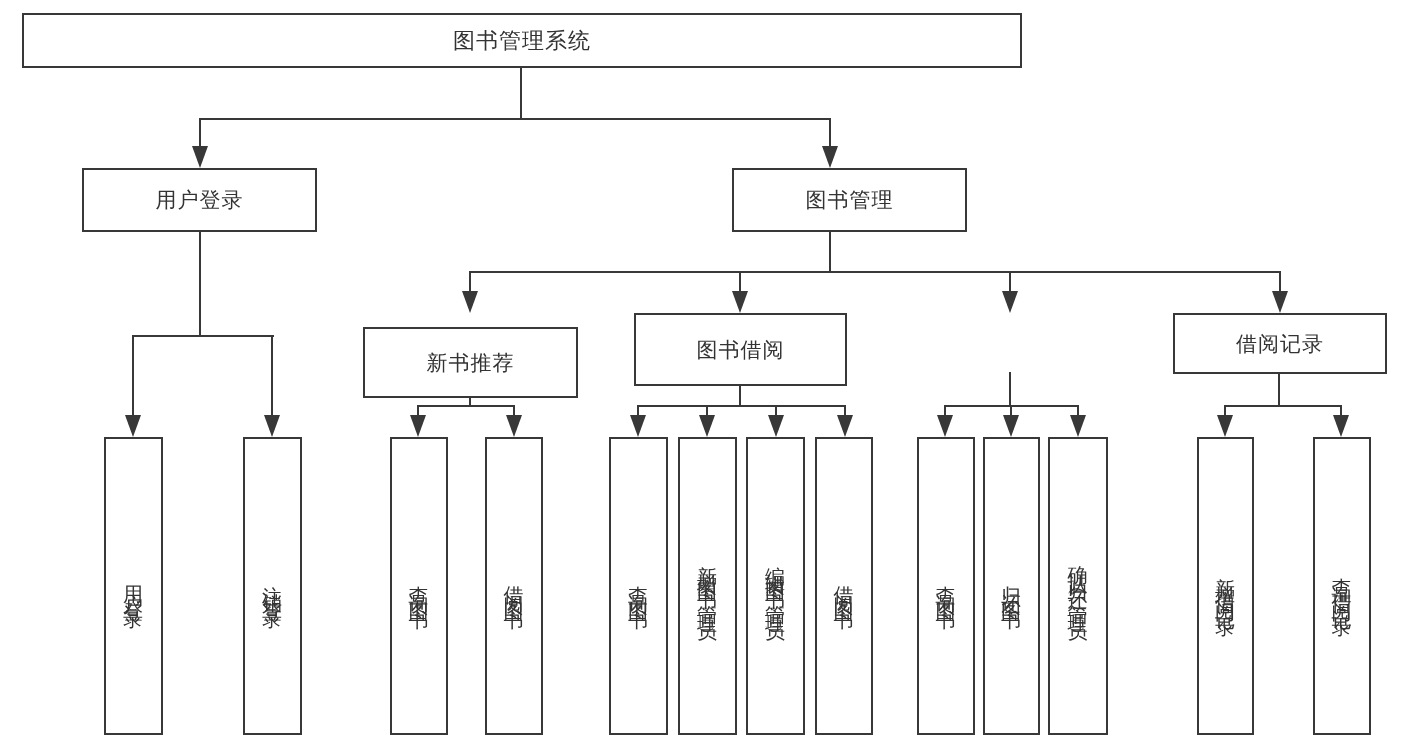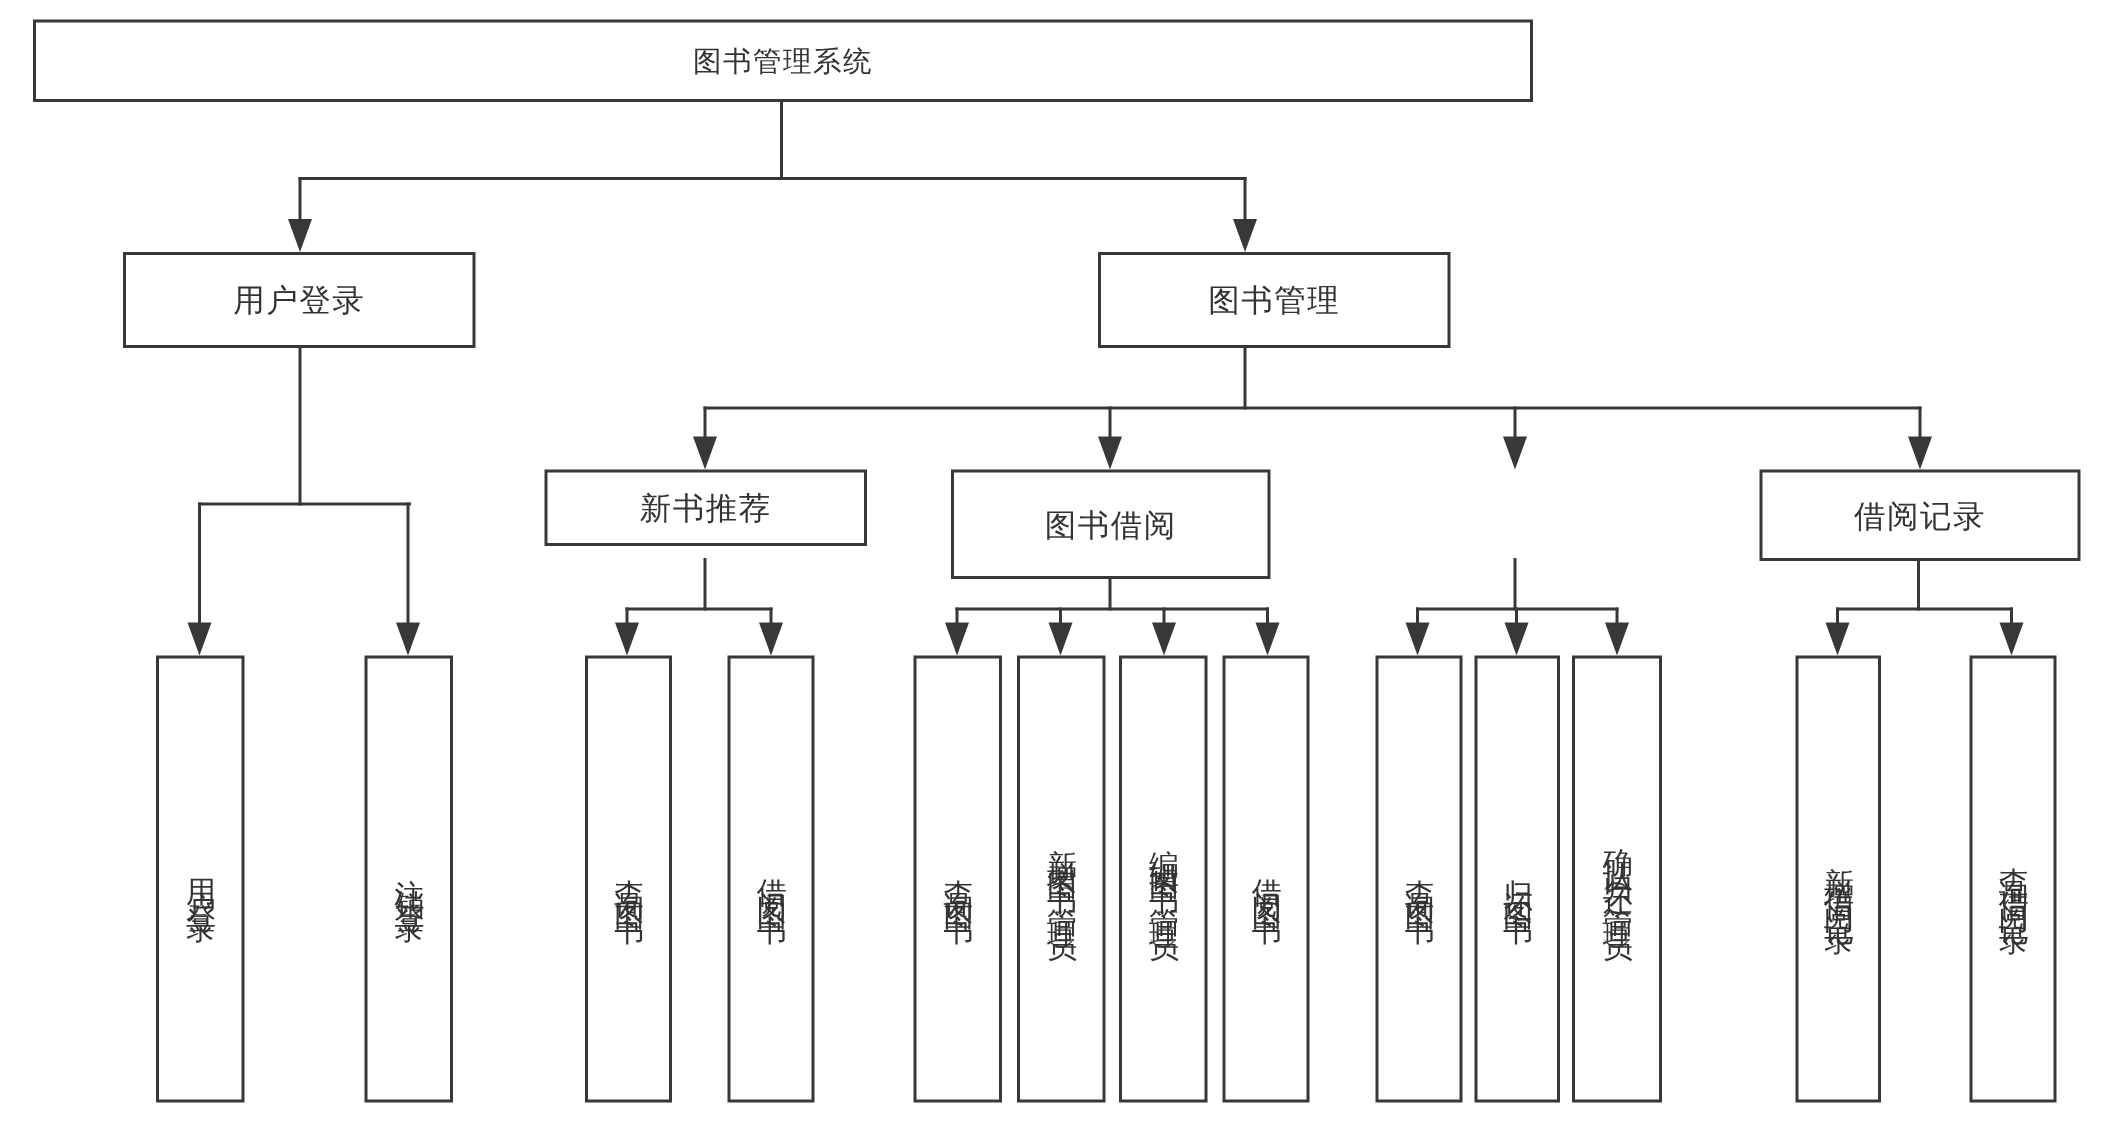--- a/index.html
+++ b/index.html
@@ -27,21 +27,21 @@
     border:2px solid var(--line);
     background:var(--bg);
     display:flex;
     align-items:center;
     justify-content:center;
     font-size:21px;
     letter-spacing:1px;
     color:var(--text);
     z-index:2;
   }
-  .hnode.root{ font-size:19px; }
+  .hnode.root{ font-size:22px; }
   
   .vnode{
     position:absolute;
     top:437px;
     height:298px;
     border:2px solid var(--line);
     background:var(--bg);
     display:flex;
     align-items:center;
     justify-content:center;
@@ -110,21 +110,21 @@
   <div class="hline" style="left:469px;top:271px;width:812px"></div>
   <div class="vline" style="left:469px;top:271px;height:22px"></div>
   <div class="ah" style="left:462px;top:291px"></div>
   <div class="vline" style="left:739px;top:271px;height:22px"></div>
   <div class="ah" style="left:732px;top:291px"></div>
   <div class="vline" style="left:1009px;top:271px;height:22px"></div>
   <div class="ah" style="left:1002px;top:291px"></div>
   <div class="vline" style="left:1279px;top:271px;height:22px"></div>
   <div class="ah" style="left:1272px;top:291px"></div>
 
-  <div class="hnode" style="left:363px;top:313px;width:215px;height:51px">
+  <div class="hnode" style="left:363px;top:327px;width:215px;height:71px">
     <span>新书推荐</span>
   </div>
   <div class="hnode" style="left:634px;top:313px;width:213px;height:73px">
     <span>图书借阅</span>
   </div>
   <div class="hnode" style="left:1173px;top:313px;width:214px;height:61px">
     <span>借阅记录</span>
   </div>
 
   <div class="vline" style="left:469px;top:372px;height:35px"></div>

